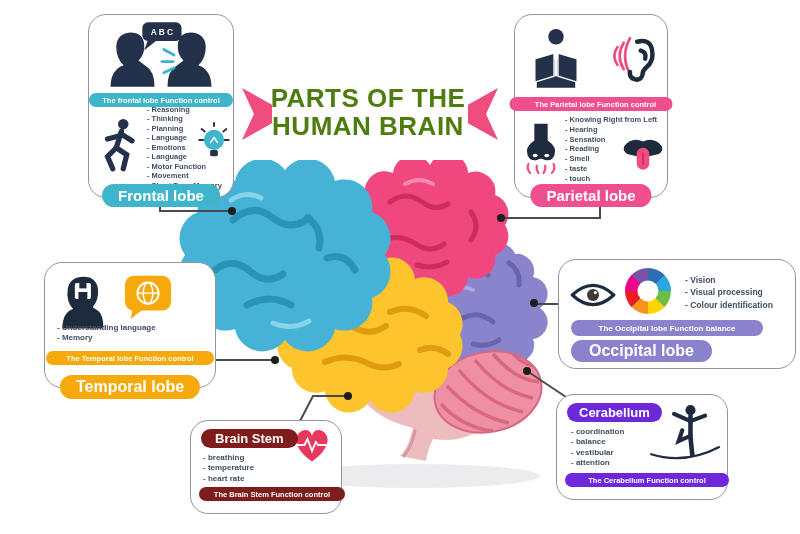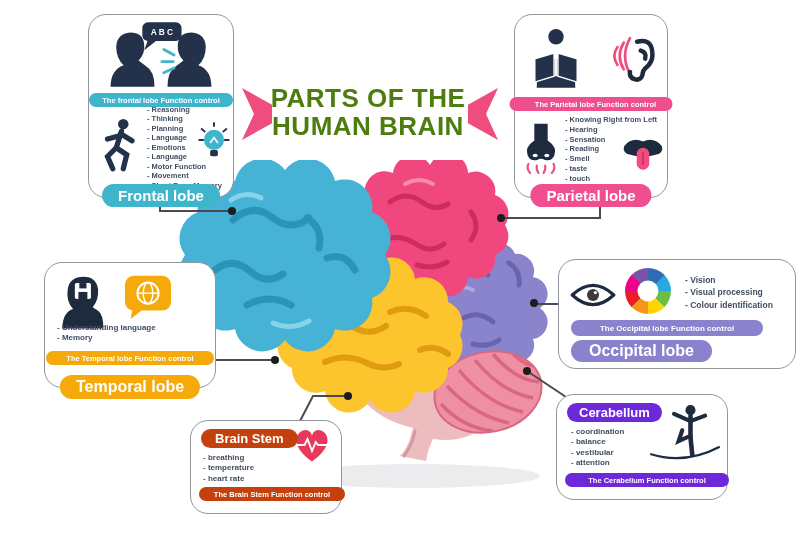--- a/index.html
+++ b/index.html
@@ -17,21 +17,21 @@
   
   .card{position:absolute;background:#fff;border:1.6px solid #8E959E;border-radius:18px;z-index:2;}
   .pill{position:absolute;display:flex;align-items:center;justify-content:center;
         border-radius:999px;color:#fff;font-weight:bold;white-space:nowrap;z-index:3;}
   .func{font-size:7.5px;height:14px;padding:0 6px;}
   .name{font-size:15px;padding:3px 16px;}
   .list{position:absolute;color:#414E60;font-weight:bold;z-index:3;}
   .list div::before{content:"- ";}
 
   .teal{background:#3FB5CC;} .pink{background:#EF4F8E;} .orange{background:#F5A90B;}
-  .purple{background:#8A82CC;} .crimson{background:#c2410c;text-align:right;} .green{background:#6d28d9;}
+  .purple{background:#8A82CC;} .crimson{background:#7f1d1d;text-align:right;} .green{background:#6d28d9;}
 
   
   .wheel{position:absolute;border-radius:50%;
          background:conic-gradient(#2E6DB4 0 12.5%,#29A8DF 0 25%,#6CBE45 0 37.5%,#FFD400 0 50%,
                     #F7941D 0 62.5%,#ED1C24 0 75%,#EC008C 0 87.5%,#7B52A8 0 100%);}
   .wheel::after{content:"";position:absolute;left:50%;top:50%;width:46%;height:46%;
                 transform:translate(-50%,-50%);background:#fff;border-radius:50%;}
 
   .conn{position:absolute;inset:0;z-index:1;pointer-events:none;}
   .brain{position:absolute;left:175px;top:160px;z-index:0;}
@@ -272,21 +272,21 @@
       <path d="M4,18 Q30,-6 56,18 Q30,42 4,18 Z" fill="#fff" stroke="#1E2A3E" stroke-width="4" stroke-linejoin="round"></path>
       <circle cx="30" cy="18" r="7.5" fill="#3A3A3A"></circle>
       <circle cx="33" cy="15" r="2" fill="#fff"></circle>
     </svg>
     <div class="wheel" style="left:66px;top:8px;width:46px;height:46px;"></div>
     <div class="list" style="left:126px;top:14px;font-size:8.5px;line-height:1.45;">
         <div>Vision</div>
         <div>Visual processing</div>
         <div>Colour identification</div>
       </div>
-    <div class="pill func purple" style="left:12px;top:60px;width:180px;height:16px;font-size:8px;">The Occipital lobe Function control</div>
+    <div class="pill func purple" style="left:12px;top:60px;width:180px;height:16px;font-size:8px;">The Occipital lobe Function balance</div>
     <div class="pill name purple" style="left:12px;top:80px;font-size:16px;padding:2px 18px;">Occipital lobe</div>
   </div>
 
   <div class="card" style="left:190px;top:420px;width:150px;height:92px;">
     <div class="pill name crimson" style="left:10px;top:8px;font-size:13px;padding:2px 14px;">Brain Stem</div>
     <svg style="position:absolute;right:8px;top:4px;" width="42" height="40" viewBox="0 0 56 52">
       <path d="M28,48 C8,34 2,18 12,9 C20,2 28,8 28,15 C28,8 36,2 44,9 C54,18 48,34 28,48 Z" fill="#E8395C"></path>
       <polyline points="8,26 18,26 22,18 28,34 33,22 36,26 48,26" stroke="#fff" stroke-width="2.5" fill="none"></polyline>
     </svg>
     <div class="list" style="left:12px;top:32px;font-size:8px;line-height:1.3;">

